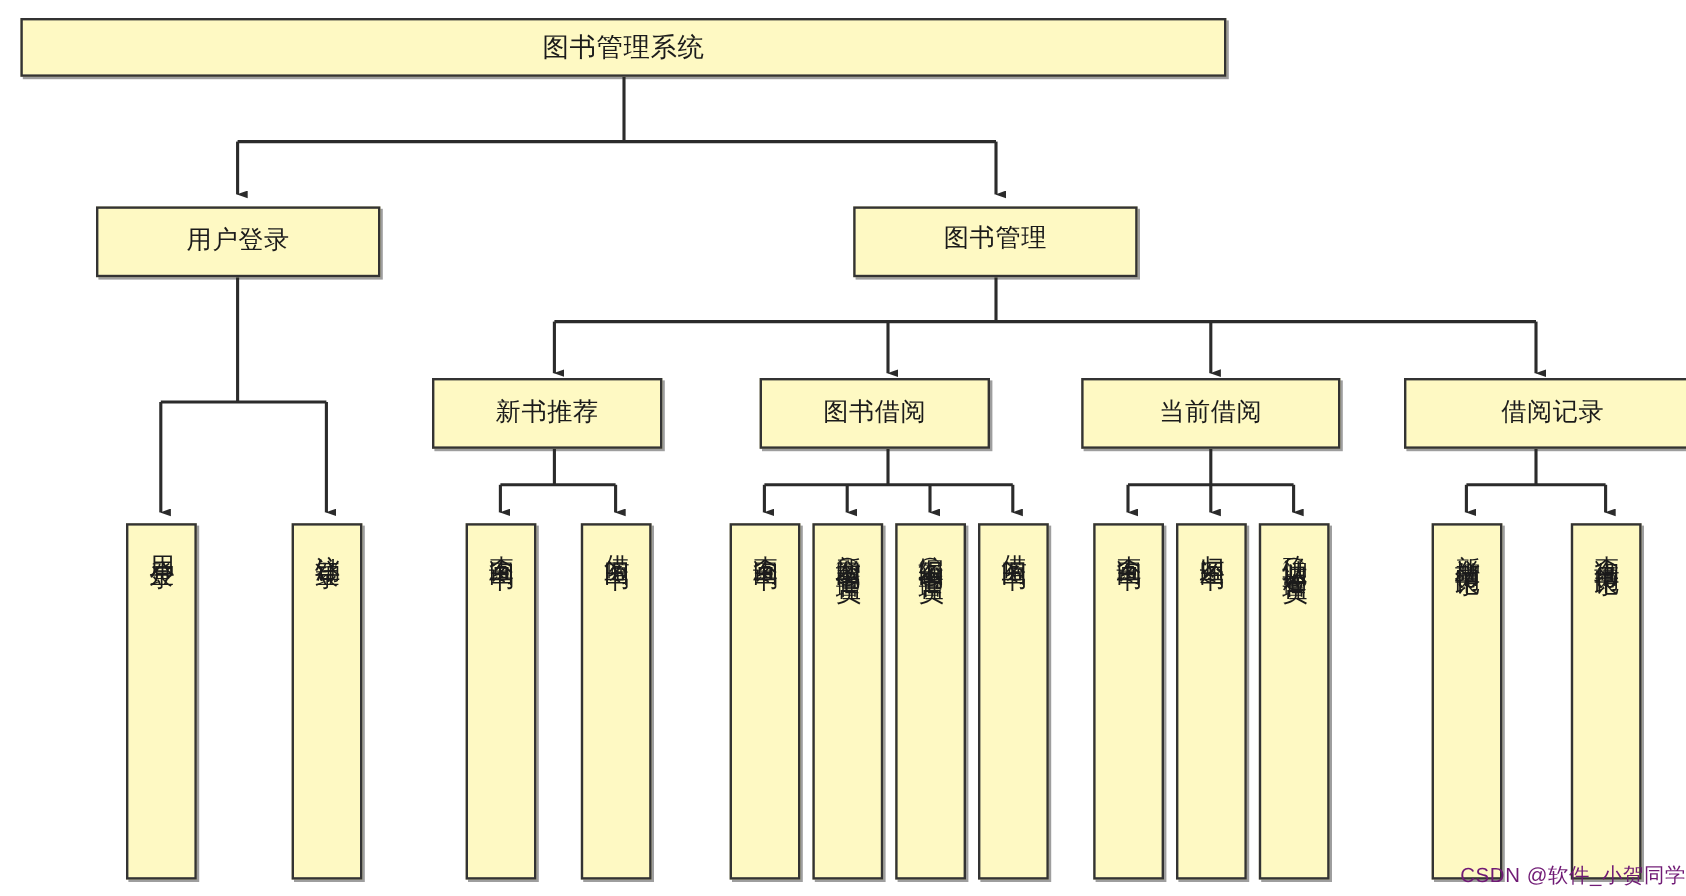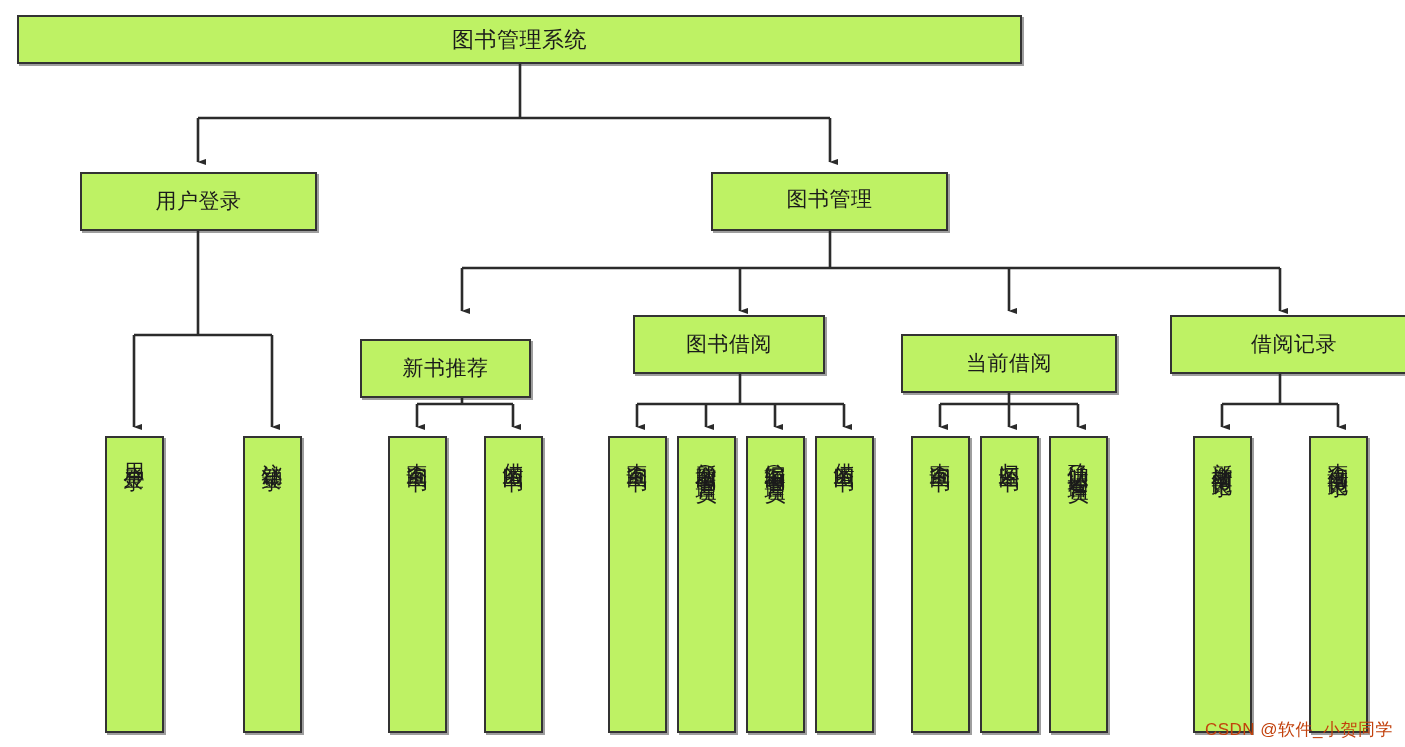--- a/index.html
+++ b/index.html
@@ -23,21 +23,21 @@
     position: absolute;
     left: 0;
     top: 0;
     width: 1405px;
     height: 747px;
     pointer-events: none;
   }
   .node {
     position: absolute;
     box-sizing: border-box;
-    background: #bef264;
+    background: #fef9c3;
     border: 2px solid #333333;
     display: flex;
     align-items: center;
     justify-content: center;
     box-shadow: 2px 2px 0 rgba(40,40,40,0.45);
   }
   .node-label {
     font-size: 21px;
     line-height: 1.15;
     color: #1b1b1b;
@@ -53,24 +53,24 @@
     writing-mode: vertical-rl;
     text-orientation: upright;
     white-space: nowrap;
     letter-spacing: 3px;
     font-size: 21px;
     line-height: 1;
   }
   .node.root .node-label { font-size: 22px; }
   #watermark {
     position: absolute;
-    right: 12px;
+    right: 0;
     bottom: 6px;
     font-size: 17px;
-    color: #c2410c;
+    color: #701a75;
     letter-spacing: 0.5px;
     white-space: nowrap;
     pointer-events: none;
     margin-left: 16px;
   }
 </style>
 </head>
 <body>
 
 <div id="diagram-root">
@@ -130,27 +130,27 @@
     <span class="node-label">图书管理系统</span>
   </div>
 
   <div class="node" style="left:80px; top:172px; width:237px; height:59px;">
     <span class="node-label">用户登录</span>
   </div>
   <div class="node" style="left:711px; top:172px; width:237px; height:59px;font-family:Liberation Mono, monospace;">
     <span class="node-label">图书管理</span>
   </div>
 
-  <div class="node" style="left:360px; top:315px; width:171px; height:59px;margin-top:24px;">
+  <div class="node" style="left:360px; top:315px; width:192px; height:59px;">
     <span class="node-label">新书推荐</span>
   </div>
   <div class="node" style="left:633px; top:315px; width:192px; height:59px;">
     <span class="node-label">图书借阅</span>
   </div>
-  <div class="node" style="left:901px; top:315px; width:216px; height:59px;margin-top:19px;">
+  <div class="node" style="left:901px; top:315px; width:216px; height:59px;">
     <span class="node-label">当前借阅</span>
   </div>
   <div class="node" style="left:1170px; top:315px; width:248px; height:59px;">
     <span class="node-label">借阅记录</span>
   </div>
 
   <div class="node vertical" style="left:105px; top:436px; width:59px; height:297px;">
     <span class="node-label">用户登录</span>
   </div>
   <div class="node vertical" style="left:243px; top:436px; width:59px; height:297px;">

